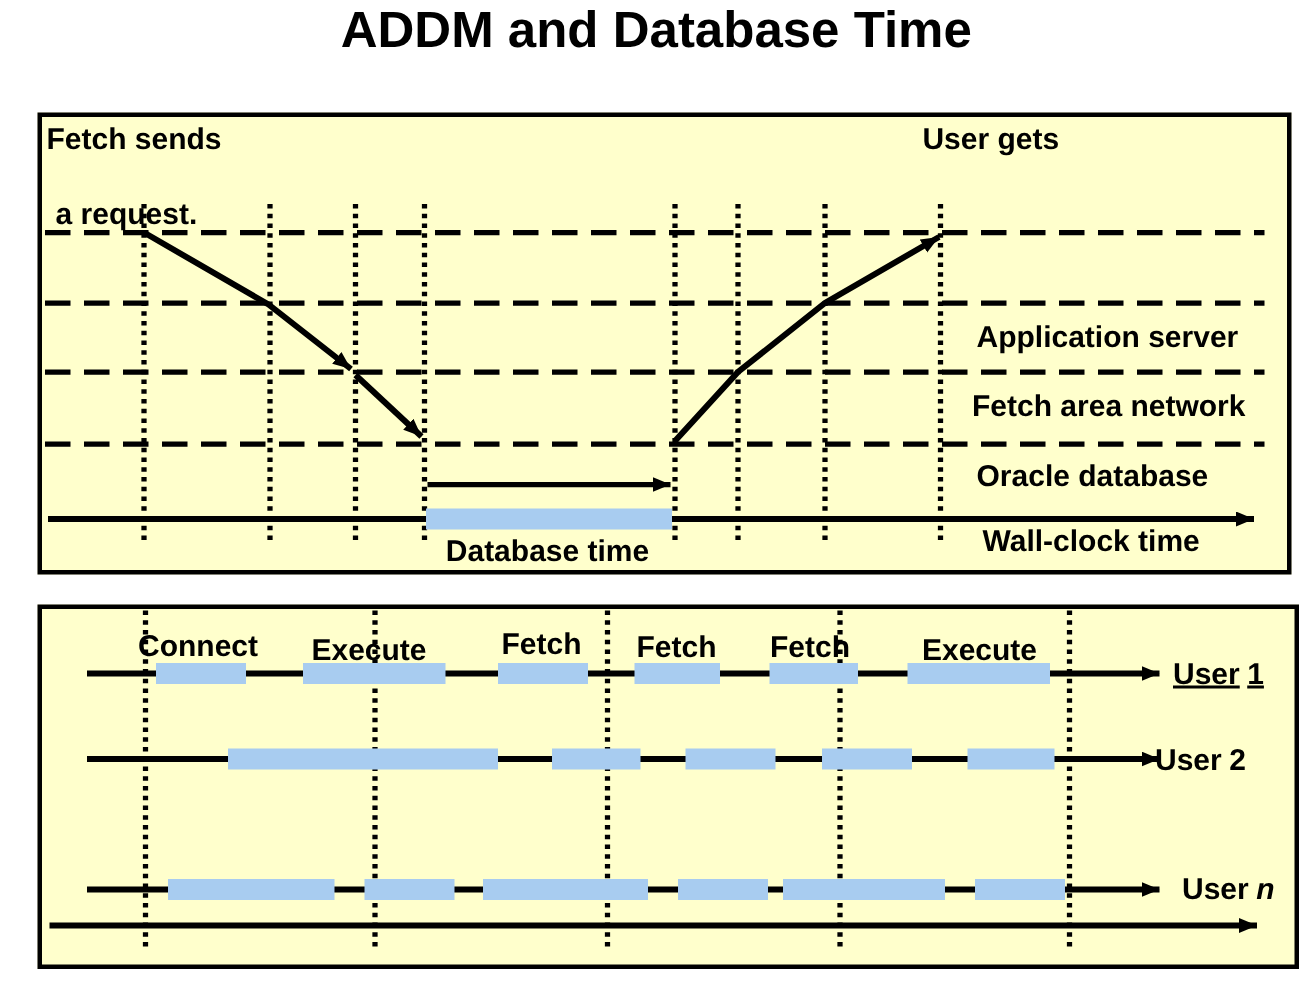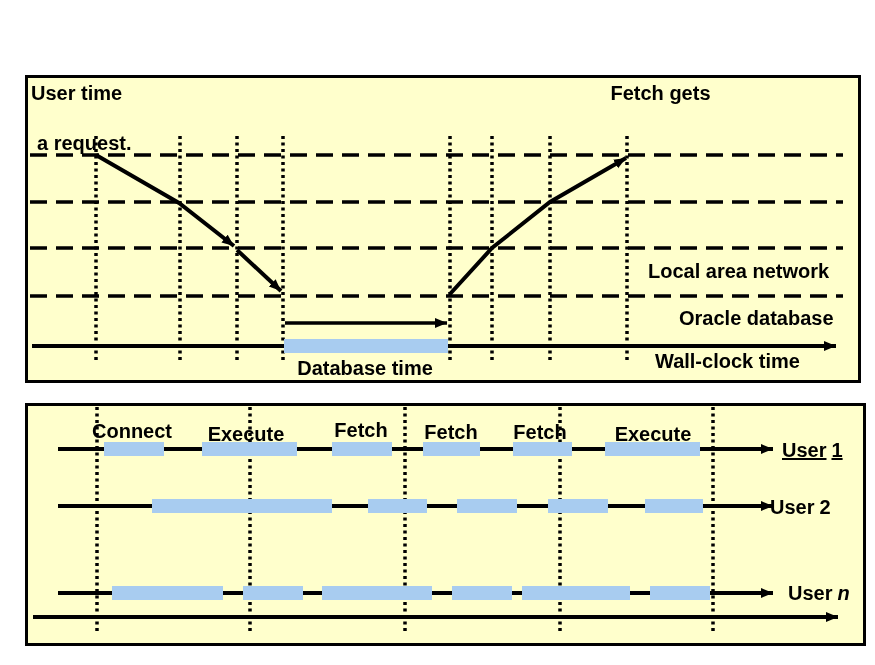--- a/index.html
+++ b/index.html
@@ -18,40 +18,41 @@
   .center { text-align:center; }
   .it { font-style:italic; }
   .sp { margin-left:5px; }
   
   .l-user-sends { left:31px; top:81px; }
   .l-user-sends .line2 { padding-left:6px;margin-top:26px; }
   .l-user-gets { left:563px; top:81px; width:195px; }
   .l-layer0 { left:651px; top:166px; }
   .l-layer1 { left:651px; top:213px; }
   .l-layer2 { left:648px; top:259px; }
-  .l-layer3 { left:651px; top:306px;margin-left:28px; }
+  .l-layer3 { left:651px; top:306px; }
   .l-wallclock { left:655px; top:349px; }
   .l-dbtime { left:280px; top:356px; width:170px; }
   
   .l-op { width:120px; }
   .l-op0 { left:72px;  top:419px; }
   .l-op1 { left:186px; top:422px; }
   .l-op2 { left:301px; top:418px; }
   .l-op3 { left:391px; top:420px; }
   .l-op4 { left:480px; top:420px; }
   .l-op5 { left:593px; top:422px; }
   .l-u1 { left:782px; top:438px;text-decoration:underline; }
   .l-u2 { left:770px; top:495px; }
   .l-un { left:788px; top:581px; }
 </style>
 </head>
 <body>
 
 <div class="stage">
 
+  <div class="title">ADDM and Database Time</div>
 
   <div class="panel" id="top-panel"></div>
   <div class="panel" id="bottom-panel"></div>
 
   <svg class="overlay" width="875" height="665" viewBox="0 0 875 665">
     <defs>
       <marker id="arr" markerUnits="userSpaceOnUse" markerWidth="13" markerHeight="11" refX="12" refY="5" orient="auto">
         <path d="M0,0 L12,5 L0,10 Z" fill="#000"></path>
       </marker>
     </defs>
@@ -110,27 +111,28 @@
         <rect x="112" y="586" width="111" height="14" class="bar-rect"></rect>
         <rect x="243" y="586" width="60" height="14" class="bar-rect"></rect>
         <rect x="322" y="586" width="110" height="14" class="bar-rect"></rect>
         <rect x="452" y="586" width="60" height="14" class="bar-rect"></rect>
         <rect x="522" y="586" width="108" height="14" class="bar-rect"></rect>
         <rect x="650" y="586" width="60" height="14" class="bar-rect"></rect>
       </g>
   </svg>
 
   <div class="lbl l-user-sends">
-    <div>User time</div>
+    <div>Fetch sends</div>
     <div class="line2">a request.</div>
   </div>
   <div class="lbl l-user-gets center">
-    <div>Fetch gets</div>
+    <div>User gets</div>
   </div>
-  <div class="lbl l-layer2">Local area network</div>
+  <div class="lbl l-layer1">Application server</div>
+  <div class="lbl l-layer2">Fetch area network</div>
   <div class="lbl l-layer3">Oracle database</div>
   <div class="lbl l-dbtime center">Database time</div>
   <div class="lbl l-wallclock">Wall-clock time</div>
 
   <div class="lbl l-op l-op0 center">Connect</div>
   <div class="lbl l-op l-op1 center">Execute</div>
   <div class="lbl l-op l-op2 center">Fetch</div>
   <div class="lbl l-op l-op3 center">Fetch</div>
   <div class="lbl l-op l-op4 center">Fetch</div>
   <div class="lbl l-op l-op5 center">Execute</div>

